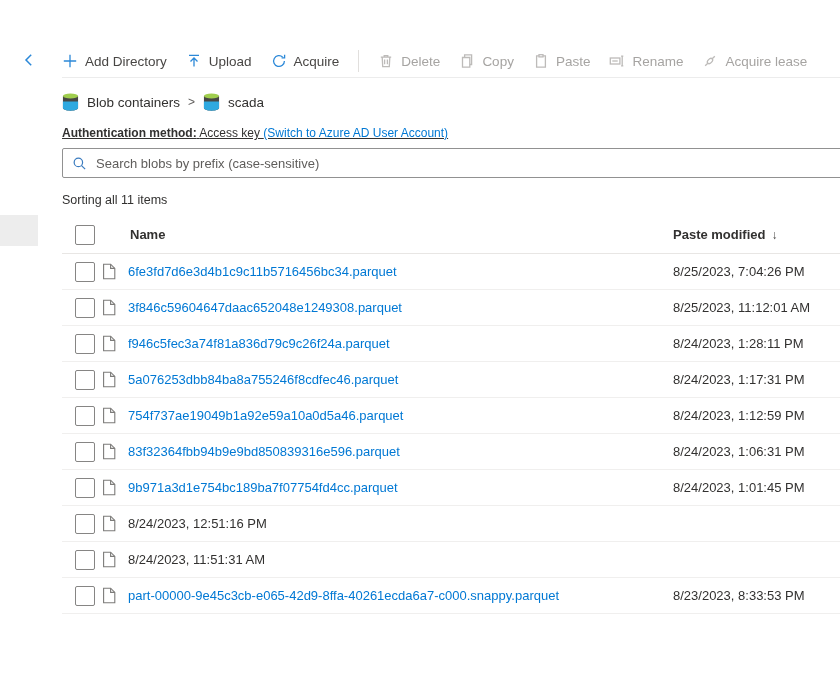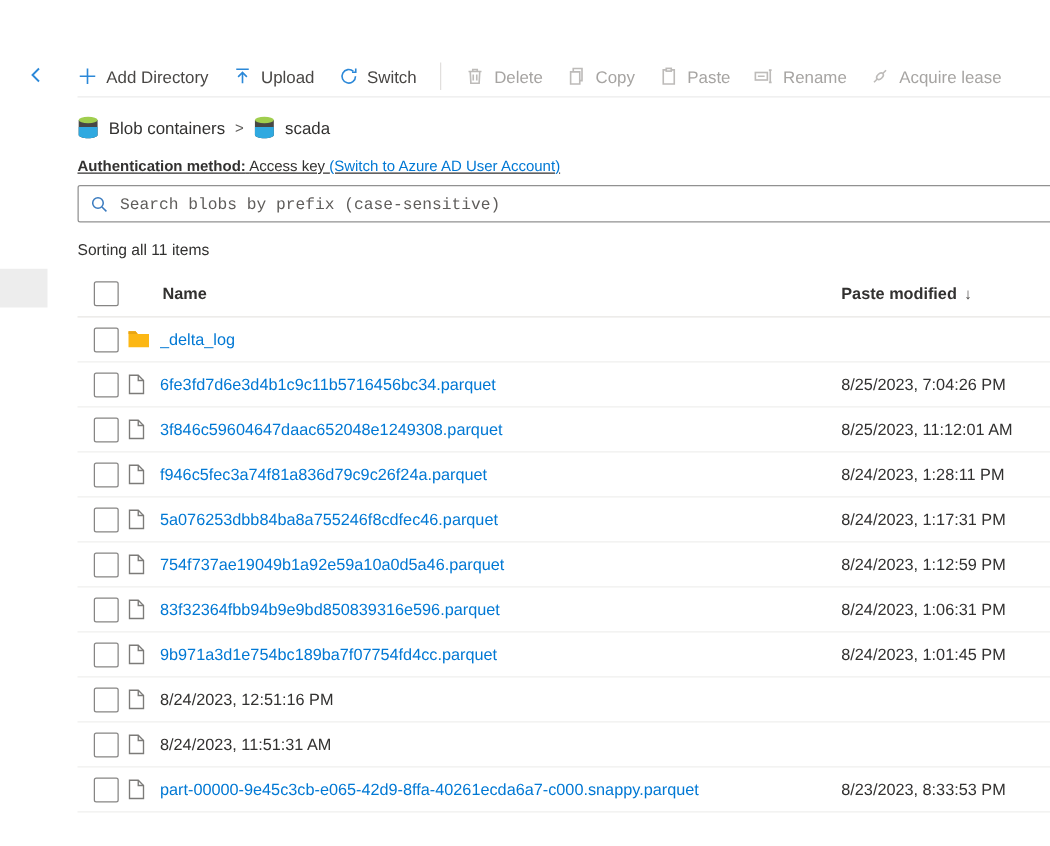--- a/index.html
+++ b/index.html
@@ -26,21 +26,21 @@
 
   .auth-line { position:absolute; left:62px; top:126px; font-size:12px; color:#323130;text-decoration:underline; }
   .auth-line .lbl { font-weight:700; }
   .auth-line .link { color:#0078d4; cursor:pointer; }
 
   .search-box { position:absolute; left:62px; top:148px; width:780px; height:30px;
     border:1px solid #919191; border-radius:2px; display:flex; align-items:center;
     padding:0 9px; gap:9px; background:#fff; }
   .search-box svg { flex:0 0 auto; color:#3a7bbf; }
   .search-box input { border:none; outline:none; flex:1; font-size:13px;
-    font-family:Liberation Mono, monospace; color:#0369a1; background:transparent; }
+    font-family:Liberation Sans, sans-serif; color:#0369a1; background:transparent; }
   .search-box input::placeholder { color:#5f5d5b; opacity:1; }
 
   .sorting { position:absolute; left:62px; top:193px; font-size:12.5px; color:#323130; }
 
   .graybox { position:absolute; left:0; top:215px; width:38px; height:31px; background:#ededed; }
 
   .blob-table { position:absolute; left:62px; top:216px; right:0; }
   .thead { height:38px; display:flex; align-items:center;
     border-bottom:1px solid #e8e6e4; font-size:13px; font-weight:700; color:#323130; }
   .thead .h-name { flex:1; margin-left:28px; }
@@ -86,21 +86,21 @@
     <span class="tlabel">Upload</span>
   </div>
 
   <div class="toolbar-item">
     <span class="ticon">
         <svg width="16" height="16" viewBox="0 0 16 16">
           <path d="M13.4 8A5.4 5.4 0 1 1 11.7 4.1" fill="none" stroke="currentColor" stroke-width="1.3"></path>
           <path d="M13.6 1.8v3h-3" fill="none" stroke="currentColor" stroke-width="1.3"></path>
         </svg>
       </span>
-    <span class="tlabel">Switch</span>
+    <span class="tlabel">Acquire</span>
   </div>
 <div class="toolbar-sep"></div>
   <div class="toolbar-item disabled">
     <span class="ticon">
         <svg width="16" height="16" viewBox="0 0 16 16">
           <path d="M2.8 4.2h10.4M6.2 4.2V2.6h3.6v1.6M4.2 4.2l.5 9.4h6.6l.5-9.4M6.6 6.5v4.8M9.4 6.5v4.8" fill="none" stroke="currentColor" stroke-width="1.3"></path>
         </svg>
       </span>
     <span class="tlabel">Delete</span>
   </div>
@@ -196,35 +196,20 @@
     <div class="c-check">
       <span class="checkbox"></span>
     </div>
     <div class="h-name">Name</div>
     <div class="h-date">
       <span>Paste modified</span>
       <span class="h-arrow">↓</span>
     </div>
   </div>
   <div id="rows">
-  <div class="trow">
-    <div class="c-check">
-      <span class="checkbox"></span>
-    </div>
-    <div class="c-icon">
-          <span class="ricon" style="display:flex;">
-            <svg width="18" height="15" viewBox="0 0 18 15">
-              <path d="M.8 1h5.7l1.7 2.2h9v10.6H.8Z" fill="#fcb714"></path>
-              <path d="M.8 1h5.7l1.7 2.2H.8Z" fill="#e9a512"></path>
-            </svg>
-          </span>
-        </div>
-    <div class="c-name"><a class="rname">_delta_log</a></div>
-    <div class="c-date"></div>
-  </div>
 
   <div class="trow">
     <div class="c-check">
       <span class="checkbox"></span>
     </div>
     <div class="c-icon">
           <span class="ricon" style="display:flex;">
             <svg width="14" height="17" viewBox="0 0 14 17">
               <path d="M1.6 1.2h7L12.8 5.4v10.4H1.6Z" fill="#fff" stroke="#7c7b79" stroke-width="1.1"></path>
               <path d="M8.6 1.2v4.2h4.2" fill="none" stroke="#7c7b79" stroke-width="1.1"></path>

